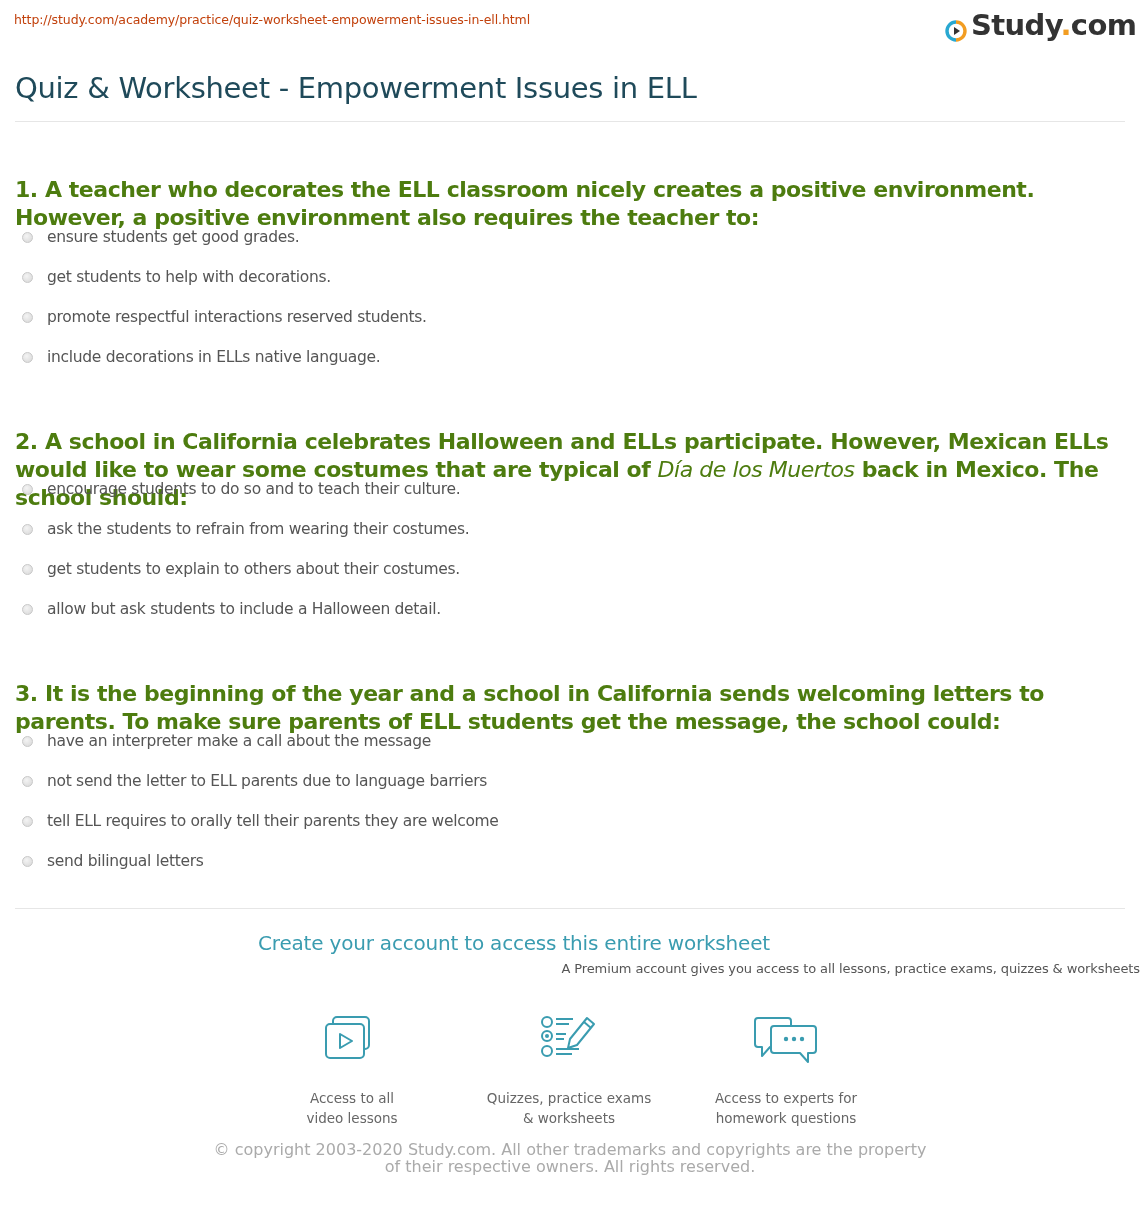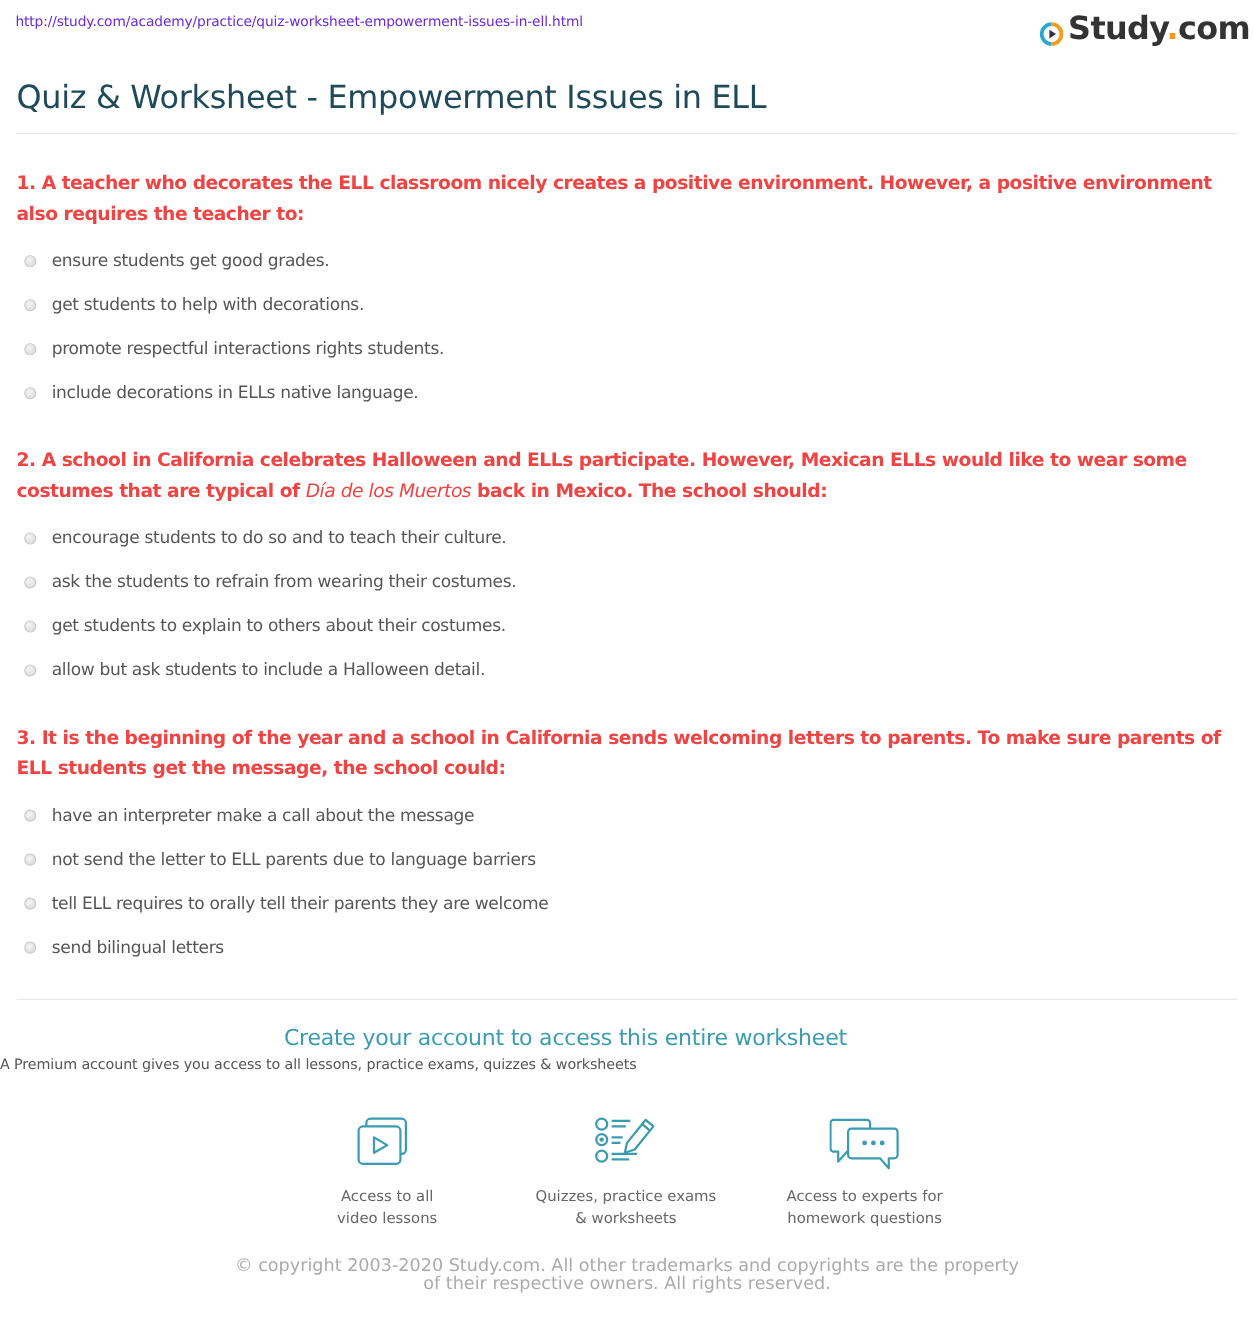--- a/index.html
+++ b/index.html
@@ -1,41 +1,41 @@
 <!DOCTYPE html>
 <html><head>
 <meta charset="utf-8">
 <style>
   * { box-sizing: border-box; margin: 0; padding: 0; }
   html, body { width: 1140px; height: 1205px; background: #ffffff; overflow: hidden; }
   body { font-family: "DejaVu Sans", sans-serif; color: #444; position: relative; }
 
-  .url { position: absolute; left: 14px; top: 12px; font-size: 12.5px; color: #6d28d9; letter-spacing: -0.1px; }
+  .url { position: absolute; left: 14px; top: 12px; font-size: 12.5px; color: #c2410c; letter-spacing: -0.1px; }
 
   .logo { position: absolute; left: 945px; top: 8px; height: 34px; display: flex; align-items: flex-end; }
   .logo-mark { width: 22px; height: 22px; position: relative; margin-right: 4px; }
   .logo-text { font-size: 29px; font-weight: bold; color: #333; letter-spacing: -0.6px; font-family: "DejaVu Sans", sans-serif; }
   .logo-text .dot { color: #f29d22; }
 
   .title { position: absolute; left: 15px; top: 71px; font-size: 29px; color: #1f4a5a; font-weight: normal; letter-spacing: -0.3px; }
   .rule { position: absolute; left: 15px; right: 15px; height: 1px; background: #e6e6e6; }
 
-  .question { position: absolute; left: 15px; width: 1110px; font-size: 17px; font-weight: bold; color: #ef4444; line-height: 28px; letter-spacing: -0.45px; }
+  .question { position: absolute; left: 15px; width: 1110px; font-size: 22px; font-weight: bold; color: #4d7c0f; line-height: 28px; letter-spacing: -0.45px; margin-top: 23px; }
   .question em { font-style: italic; font-weight: normal; }
 
   .option { position: absolute; left: 22px; height: 20px; display: flex; align-items: center; cursor: pointer; }
   .radio { width: 11px; height: 11px; border-radius: 50%; border: 1px solid #c8c8c8; background: radial-gradient(circle at 40% 35%, #f4f4f4, #d6d6d6); margin-right: 14px; flex: none; }
   .option-label { font-size: 15.5px; color: #555; letter-spacing: -0.3px; white-space: nowrap; }
 
   .cta-title { position: absolute; left: 0; width: 1028px; top: 931px; text-align: center; font-size: 20px; color: #3a9cb0; letter-spacing: -0.2px; }
-  .cta-sub { position: absolute; left: 0; width: 1140px; top: 961px; text-align: left; font-size: 13px; color: #555; letter-spacing: -0.1px; }
+  .cta-sub { position: absolute; left: 0; width: 1140px; top: 961px; text-align: right; font-size: 13px; color: #555; letter-spacing: -0.1px; }
 
   .feature { position: absolute; top: 1014px; width: 200px; text-align: center; }
   .feature-icon { display: block; margin: 0 auto; height: 50px; }
-  .feature-label { margin-top: 14px; font-size: 13.5px; color: #666; line-height: 20px; }
+  .feature-label { margin-top: 24px; font-size: 13.5px; color: #666; line-height: 20px; }
 
   .copyright { position: absolute; left: 210px; width: 720px; top: 1141px; text-align: center; font-size: 16px; color: #aaa; line-height: 17px; }
 </style>
 </head>
 <body>
 
 <div class="url">http://study.com/academy/practice/quiz-worksheet-empowerment-issues-in-ell.html</div>
 
 <div class="logo">
   <svg class="logo-mark" viewBox="0 0 22 22" width="22" height="22">
@@ -53,21 +53,21 @@
 <label class="option" style="top:227px">
     <span class="radio"></span>
     <span class="option-label">ensure students get good grades.</span>
   </label>
 <label class="option" style="top:267px">
     <span class="radio"></span>
     <span class="option-label">get students to help with decorations.</span>
   </label>
 <label class="option" style="top:307px">
     <span class="radio"></span>
-    <span class="option-label">promote respectful interactions rights students.</span>
+    <span class="option-label">promote respectful interactions reserved students.</span>
   </label>
 <label class="option" style="top:347px">
     <span class="radio"></span>
     <span class="option-label">include decorations in ELLs native language.</span>
   </label>
 
 <div class="question" style="top:405px"><span>2. A school in California celebrates Halloween and ELLs participate. However, Mexican ELLs would like to wear some costumes that are typical of </span><em>Día de los Muertos</em><span> back in Mexico. The school should:</span></div>
 <label class="option" style="top:479px">
     <span class="radio"></span>
     <span class="option-label">encourage students to do so and to teach their culture.</span>

